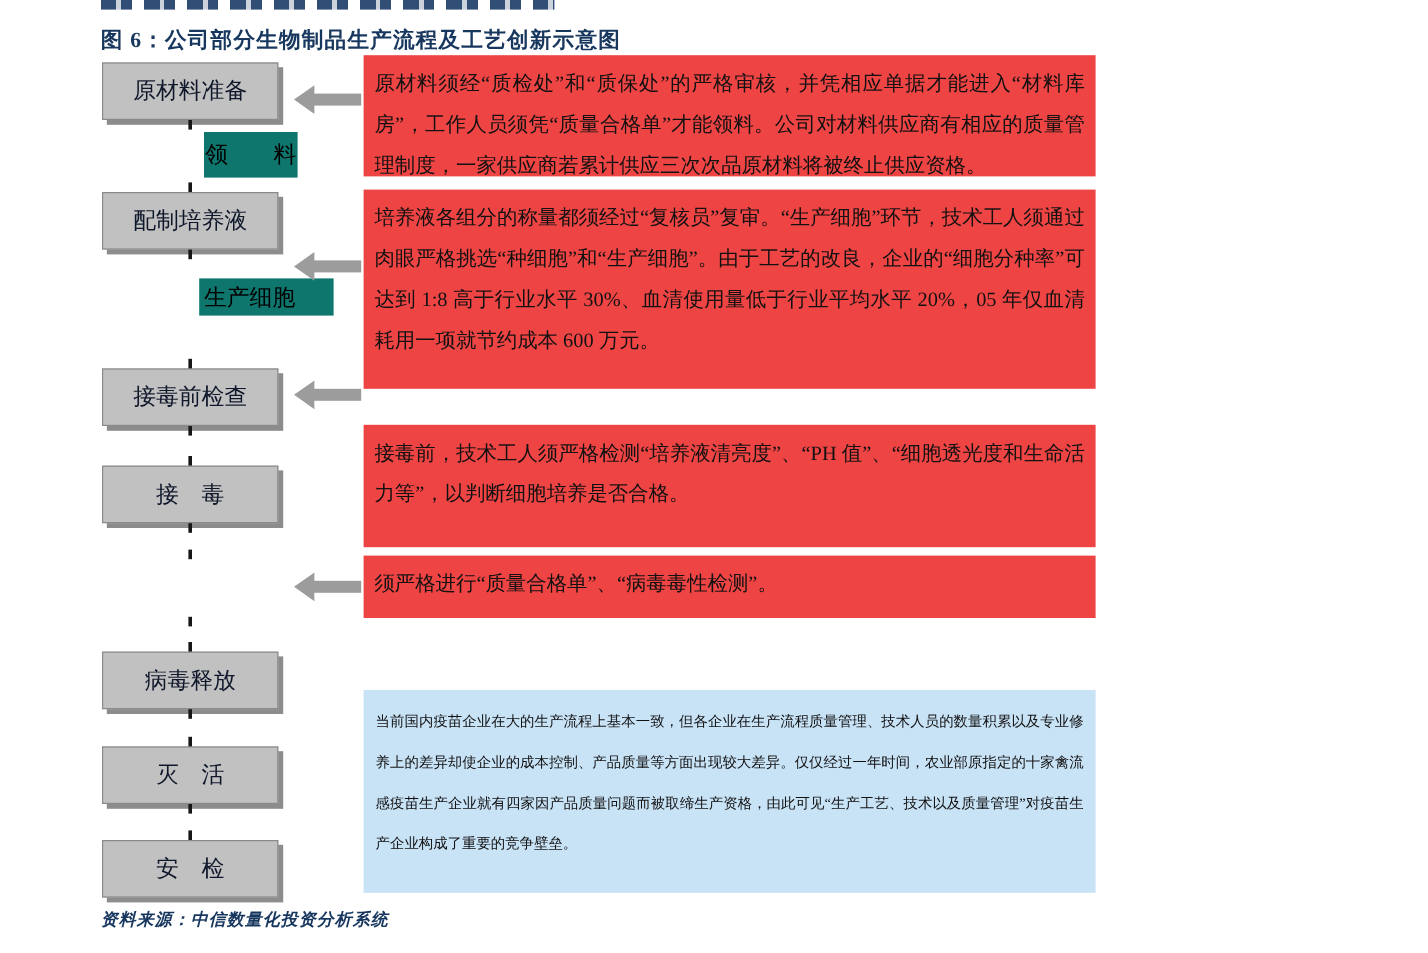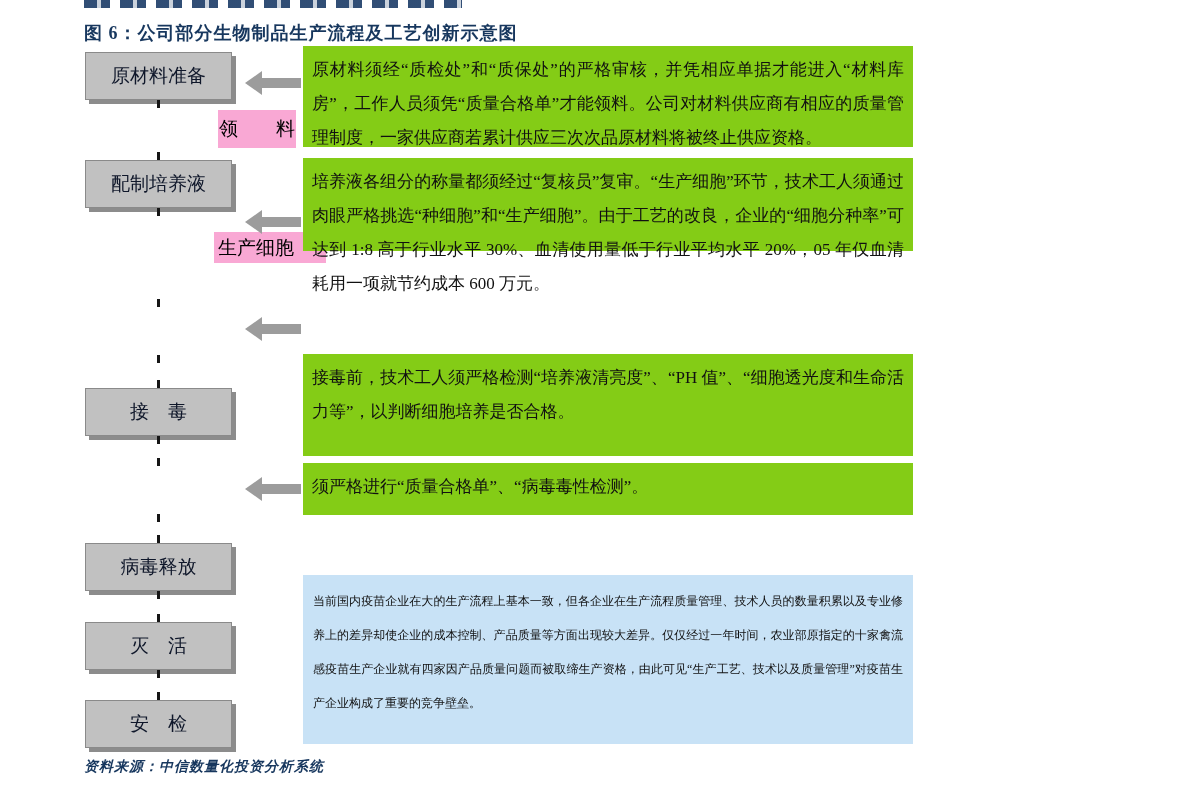--- a/index.html
+++ b/index.html
@@ -26,41 +26,41 @@
   }
   .box{
     position:absolute;left:85px;width:147px;height:48px;
     background:#C1C1C1;border:1px solid #8a8a8a;
     box-shadow:4px 4px 0 #8C8C8C;
     display:flex;align-items:center;justify-content:center;
     box-sizing:border-box;
   }
   .box span{font-size:19px;color:#0f172a;}
   .sub{
-    position:absolute;background:#f9a8d4;
+    position:absolute;background:#0f766e;
     display:flex;align-items:center;box-sizing:border-box;
-    font-size:19px;color:#000;margin-left:48px;
+    font-size:19px;color:#000;
   }
   .sub.center{justify-content:center;}
   .sub.left{justify-content:flex-start;padding-left:4px;}
   .stub{
     position:absolute;left:157px;width:3px;height:8px;background:#161616;
   }
   .arrow{position:absolute;height:24px;}
   .arrow .arrow-head{
     position:absolute;left:0;top:0;width:0;height:0;
     border-top:12px solid transparent;border-bottom:12px solid transparent;
     border-right:17px solid #9C9C9C;
   }
   .arrow .arrow-shaft{
     position:absolute;left:16px;top:7px;right:0;height:10px;background:#9C9C9C;
   }
   .note{
     position:absolute;left:303px;width:610px;
-    background:#84cc16;box-sizing:border-box;
+    background:#ef4444;box-sizing:border-box;
     padding:7px 9px;
     font-size:17px;line-height:34px;
     text-align:justify;color:#111;
   }
   .highlight{
     position:absolute;left:303px;width:610px;
     background:#C8E2F6;box-sizing:border-box;
     padding:9px 10px;
     font-size:12px;line-height:34px;
     text-align:justify;color:#111;
@@ -78,20 +78,23 @@
 
   <div class="crop-frag"></div>
 
   <div class="fig-title">图 6：公司部分生物制品生产流程及工艺创新示意图</div>
 
   <div class="box" style="top:52px">
       <span>原材料准备</span>
     </div>
   <div class="box" style="top:160px">
       <span>配制培养液</span>
+    </div>
+  <div class="box" style="top:307px">
+      <span>接毒前检查</span>
     </div>
   <div class="box" style="top:388px">
       <span>接　毒</span>
     </div>
   <div class="box" style="top:543px">
       <span>病毒释放</span>
     </div>
   <div class="box" style="top:622px">
       <span>灭　活</span>
     </div>
@@ -132,21 +135,21 @@
   <div class="arrow" style="left:245px;top:317px;width:56px;">
       <div class="arrow-head"></div>
       <div class="arrow-shaft"></div>
     </div>
   <div class="arrow" style="left:245px;top:477px;width:56px;">
       <div class="arrow-head"></div>
       <div class="arrow-shaft"></div>
     </div>
 
   <div class="note" style="top:46px;height:101px;">原材料须经“质检处”和“质保处”的严格审核，并凭相应单据才能进入“材料库房”，工作人员须凭“质量合格单”才能领料。公司对材料供应商有相应的质量管理制度，一家供应商若累计供应三次次品原材料将被终止供应资格。</div>
-  <div class="note" style="top:158px;height:93px;">培养液各组分的称量都须经过“复核员”复审。“生产细胞”环节，技术工人须通过肉眼严格挑选“种细胞”和“生产细胞”。由于工艺的改良，企业的“细胞分种率”可达到 1:8 高于行业水平 30%、血清使用量低于行业平均水平 20%，05 年仅血清耗用一项就节约成本 600 万元。</div>
+  <div class="note" style="top:158px;height:166px;">培养液各组分的称量都须经过“复核员”复审。“生产细胞”环节，技术工人须通过肉眼严格挑选“种细胞”和“生产细胞”。由于工艺的改良，企业的“细胞分种率”可达到 1:8 高于行业水平 30%、血清使用量低于行业平均水平 20%，05 年仅血清耗用一项就节约成本 600 万元。</div>
   <div class="note" style="top:310px;height:102px;margin-top:44px;">接毒前，技术工人须严格检测“培养液清亮度”、“PH 值”、“细胞透光度和生命活力等”，以判断细胞培养是否合格。</div>
   <div class="note" style="top:463px;height:52px;">须严格进行“质量合格单”、“病毒毒性检测”。</div>
 
   <div class="highlight" style="top:575px;height:169px;">当前国内疫苗企业在大的生产流程上基本一致，但各企业在生产流程质量管理、技术人员的数量积累以及专业修养上的差异却使企业的成本控制、产品质量等方面出现较大差异。仅仅经过一年时间，农业部原指定的十家禽流感疫苗生产企业就有四家因产品质量问题而被取缔生产资格，由此可见“生产工艺、技术以及质量管理”对疫苗生产企业构成了重要的竞争壁垒。</div>
 
   <div class="source">资料来源：中信数量化投资分析系统</div>
 
 </div>
 
 </body></html>

